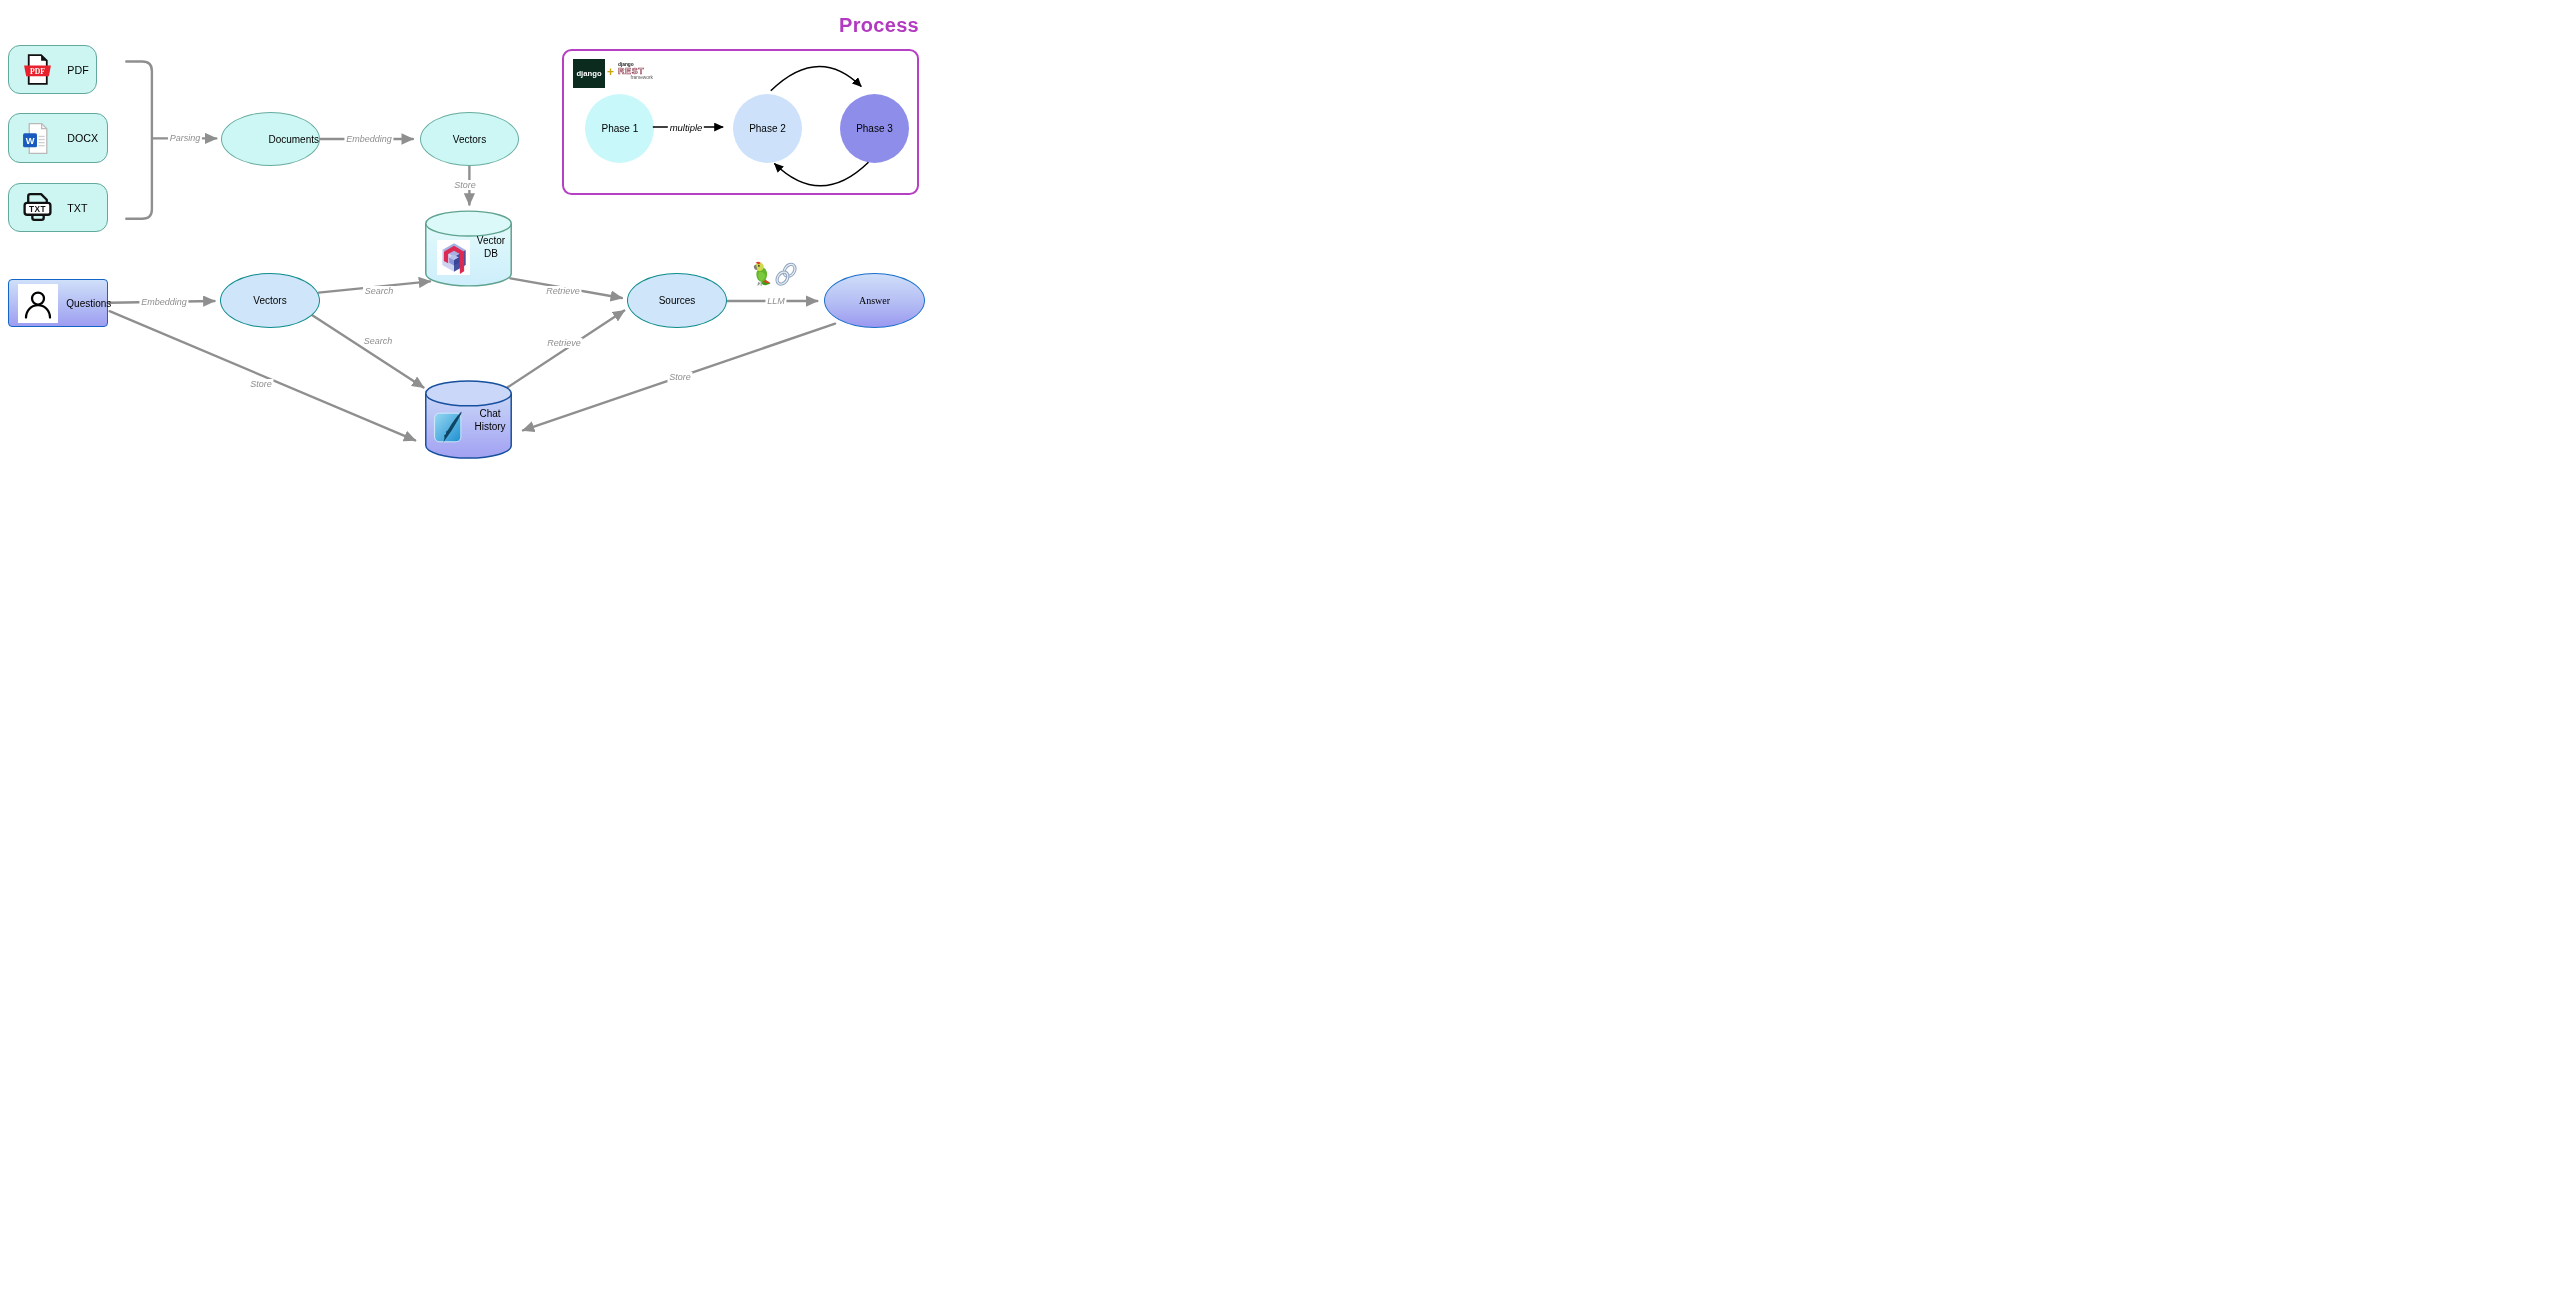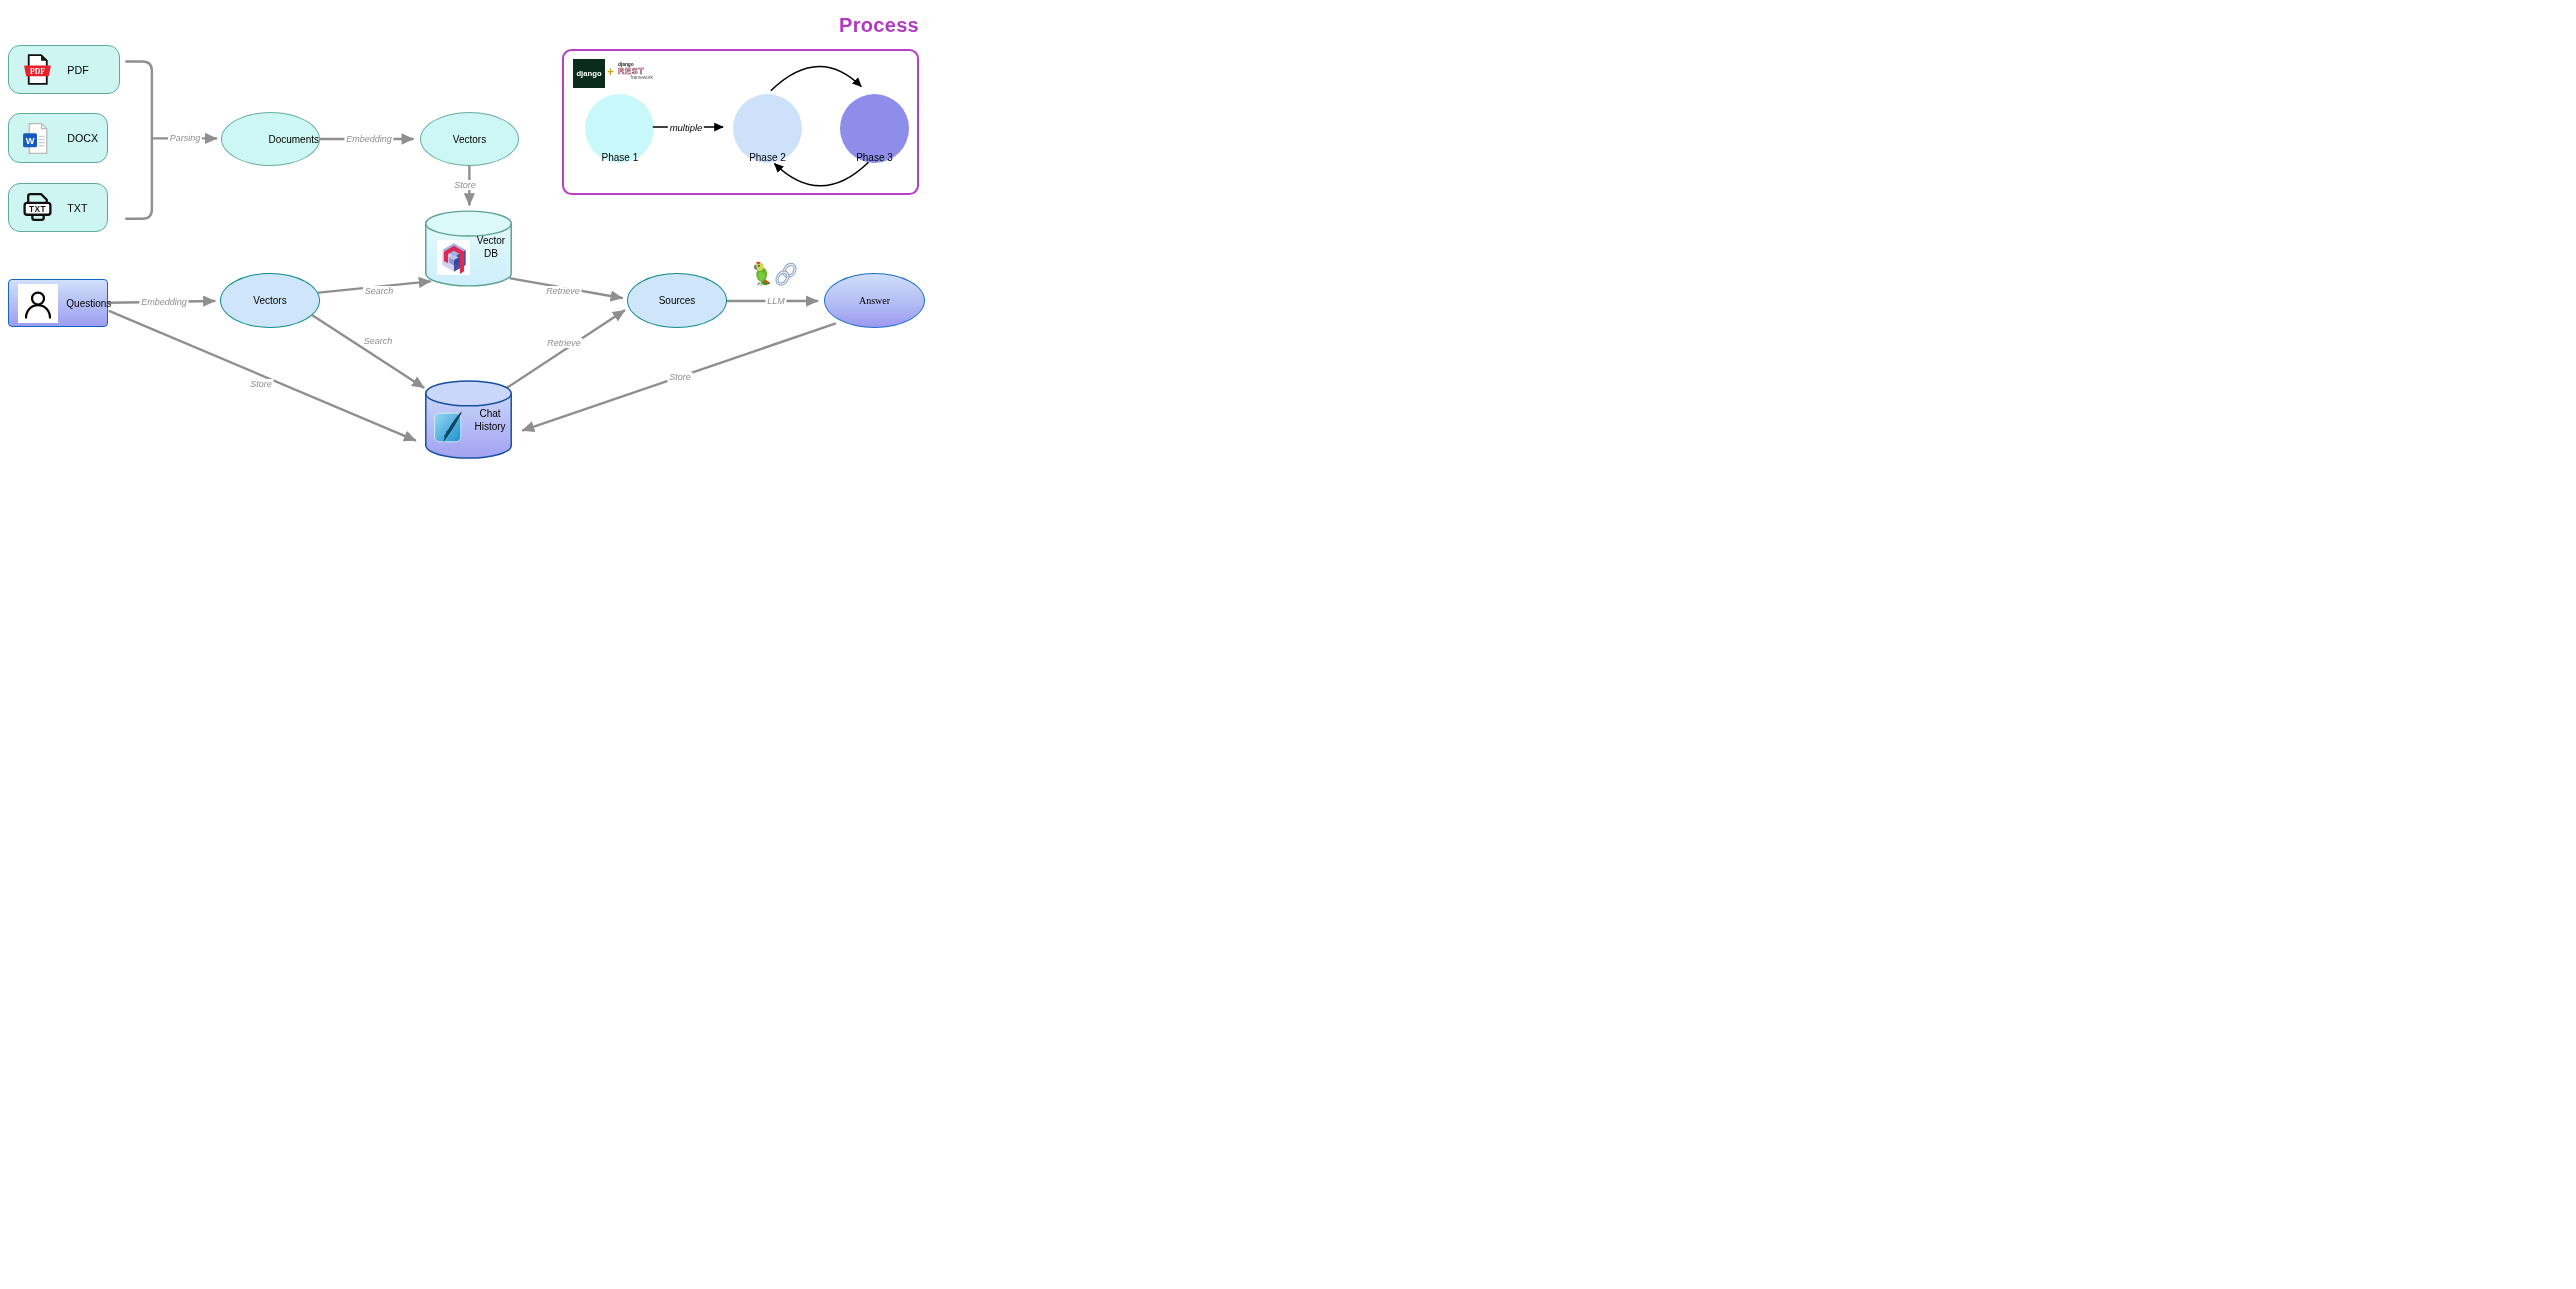--- a/index.html
+++ b/index.html
@@ -20,21 +20,21 @@
   .cyl .ctext{position:absolute;text-align:center;font-size:10px;line-height:12.5px;color:#000;z-index:4;}
   .cyl .clogo{position:absolute;z-index:4;}
   .edge-label{position:absolute;z-index:5;transform:translate(-50%,-50%);
               color:#8f8f8f;font-size:9px;background:#fff;padding:0 1.8px;white-space:nowrap;font-style:italic;}
   .edge-label.black{color:#000;font-size:9.5px;}
   #process-panel{position:absolute;left:562px;top:49px;width:357px;height:146px;box-sizing:border-box;
                  border:2.4px solid #b63fc4;border-radius:9.5px;background:#fff;z-index:1;}
   #process-title{position:absolute;left:562px;top:14.3px;width:357px;text-align:right;z-index:3;
                  font-size:20px;font-weight:bold;color:#b23ac0;letter-spacing:0.3px;}
   .phase{position:absolute;width:69px;height:69px;border-radius:50%;display:flex;
-         align-items:flex-end;justify-content:center;font-size:10px;color:#000;z-index:3;}
+         align-items:center;justify-content:center;font-size:10px;color:#000;z-index:3;}
   #phase-1{left:21.4px;top:43px;background:#c9f8fa;}
   #phase-2{left:169px;top:43px;background:#cde2fa;}
   #phase-3{left:276px;top:43px;background:#8e8eea;}
   #django-badge{position:absolute;left:9px;top:8.3px;width:32px;height:29px;background:#0b2b1e;
                 display:flex;align-items:center;justify-content:center;}
   #django-badge span{color:#fff;font-weight:bold;font-size:7.7px;}
   #django-plus{position:absolute;left:43px;top:14.3px;color:#c8a50e;font-size:12px;font-weight:bold;}
   #drf-logo{position:absolute;left:54px;top:10.7px;width:42px;}
   #drf-top{font-size:4.8px;color:#1a1a1a;font-weight:bold;}
   #drf-mid{font-size:9px;font-weight:bold;color:#fdf5f6;-webkit-text-stroke:0.6px #8e3b4e;letter-spacing:0.6px;line-height:8.3px;}
@@ -91,21 +91,21 @@
       <span>Phase 1</span>
     </div>
     <div id="phase-2" class="phase">
       <span>Phase 2</span>
     </div>
     <div id="phase-3" class="phase">
       <span>Phase 3</span>
     </div>
   </div>
 
-  <div class="node filebox" style="left:8.3px;top:45px;width:112px;height:49px;">
+  <div class="node filebox" style="left:8.3px;top:45px;width:89px;height:49px;">
     <span class="iconwrap">
       <svg width="33" height="33" viewBox="0 0 64 64">
         <path d="M15,4 h24 l11,11 v45 h-35 z" fill="#fff" stroke="#111" stroke-width="3.5"></path>
         <path d="M39,4 l11,11 h-11 z" fill="#111"></path>
         <polygon points="6,24 58,24 54,45 10,45" fill="#e8212c"></polygon>
         <text x="32" y="40" text-anchor="middle" font-family="Liberation Serif,serif" font-size="15" font-weight="bold" fill="#fff">PDF</text>
       </svg>
     </span>
     <span class="flabel">PDF</span>
   </div>

